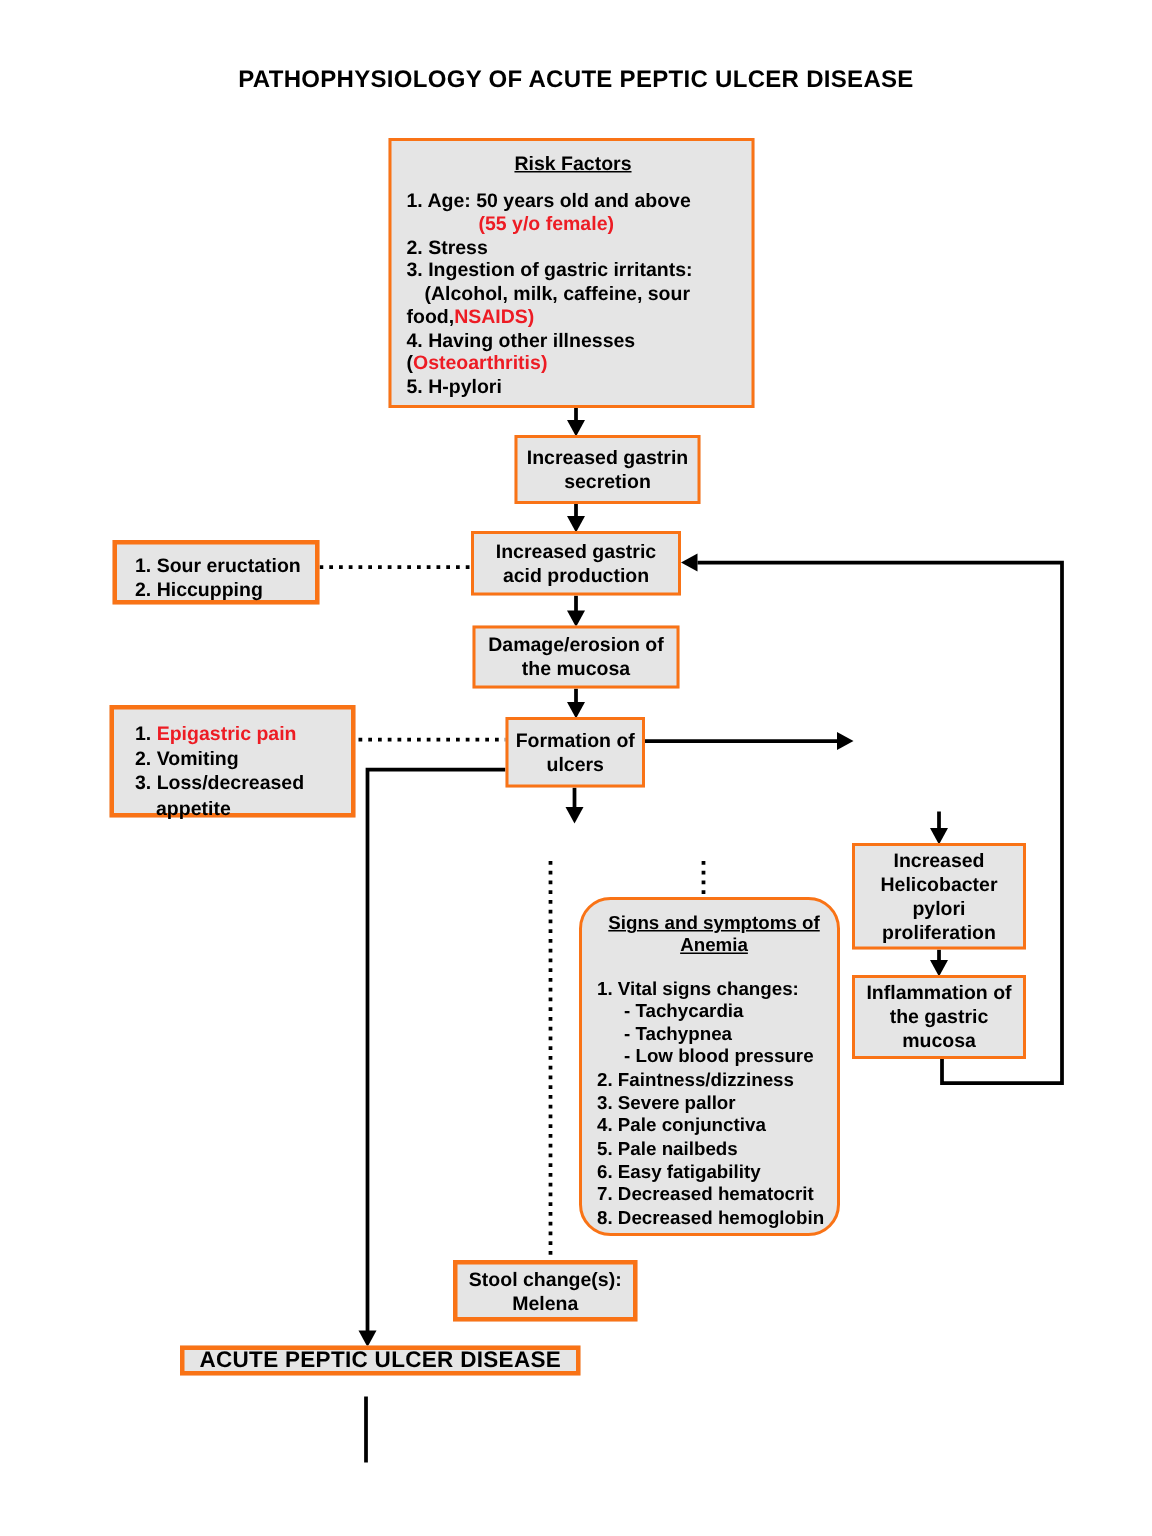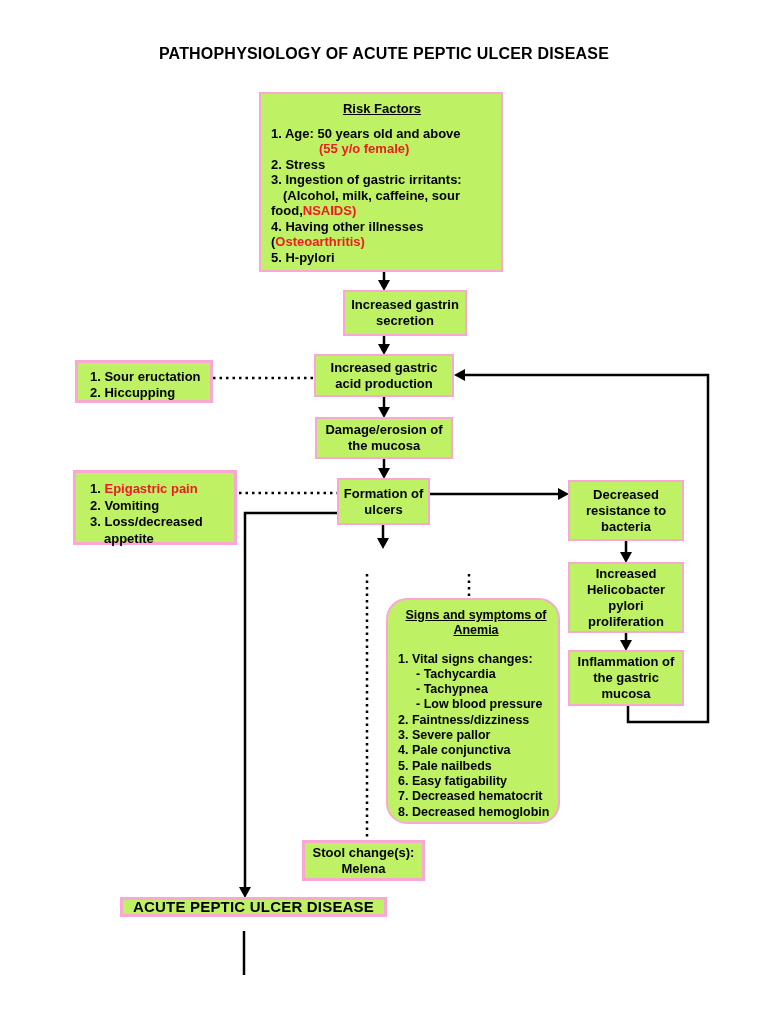--- a/index.html
+++ b/index.html
@@ -7,21 +7,21 @@
     position:relative;width:768px;height:1024px;background:#ffffff;
     font-family:"Liberation Sans","DejaVu Sans",sans-serif;
     font-weight:bold;color:#000;overflow:hidden;
     outline:1px solid #e8e8e8;
   }
   .title{
     position:absolute;left:0;top:45px;width:768px;text-align:center;
     font-size:16px;letter-spacing:.2px;
   }
   .box{
-    position:absolute;background:#bef264;border:2px solid #f9a8d4;
+    position:absolute;background:#e5e5e5;border:2px solid #f97316;
     box-sizing:border-box;z-index:2;font-size:13px;line-height:16px;
   }
   .thick{border-width:3px;}
   .center{display:flex;flex-direction:column;align-items:center;justify-content:center;text-align:center;}
   .red{color:#ed1c24;}
   .ul{text-decoration:underline;}
   
   .riskbox{padding:7px 8px 0 10px;line-height:15.5px;}
   .riskbox .head{text-align:center;margin-bottom:9px;}
   .ind48{padding-left:48px;}
@@ -114,23 +114,20 @@
     <div>Formation of ulcers</div>
   </div>
 
   <div class="box thick epibox" style="left:73px;top:470px;width:164px;height:75px;">
     <div><span>1.</span> <span class="red">Epigastric pain</span></div>
     <div>2. Vomiting</div>
     <div>3. Loss/decreased</div>
     <div class="ind14">appetite</div>
   </div>
 
-  <div class="box center" style="left:568px;top:480px;width:116px;height:61px;">
-    <div>Decreased resistance to bacteria</div>
-  </div>
 
   <div class="box center" style="left:568px;top:562px;width:116px;height:71px;">
     <div>Increased Helicobacter pylori proliferation</div>
   </div>
 
   <div class="box center" style="left:568px;top:650px;width:116px;height:56px;">
     <div>Inflammation of the gastric mucosa</div>
   </div>
 
 

